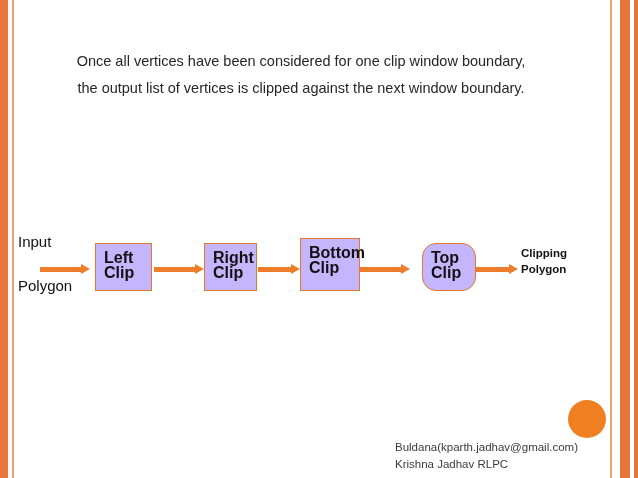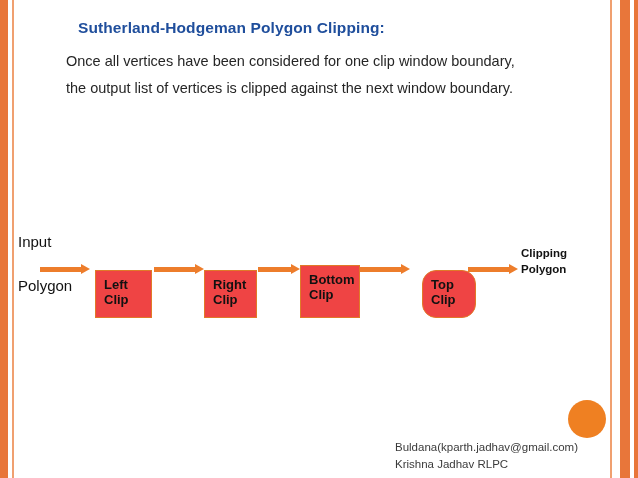--- a/index.html
+++ b/index.html
@@ -74,20 +74,21 @@
     letter-spacing: 0.1px;
   }
   .body-text {
     position: absolute;
     left: 66px;
     top: 48px;
     width: 470px;
     font-size: 14.5px;
     color: #262626;
     line-height: 27px;
+    text-align: center;
   }
   .sub-text {
     position: absolute;
     left: 79px;
     top: 145px;
     font-size: 14px;
     color: #1a1a1a;
   }
   
   .label-input {
@@ -109,28 +110,27 @@
     left: 521px;
     top: 245px;
     font-size: 11.5px;
     font-weight: bold;
     color: #111111;
     line-height: 16px;
   }
   .box {
     position: absolute;
     border: 1.6px solid #e07a28;
-    background: #ef4444;
+    background: #c4b5fd;
     box-sizing: border-box;
-    font-size: 13px;
+    font-size: 16px;
     font-weight: bold;
     color: #111111;
     line-height: 15px;
     padding: 6px 0 0 8px;
-    margin-top: 27px;
   }
   .arrow {
     position: absolute;
     height: 10px;
   }
   .arrow .shaft {
     position: absolute;
     left: 0;
     top: 3px;
     height: 4.5px;
@@ -160,21 +160,20 @@
 
   <div class="edge-left-outer"></div>
   <div class="edge-left-inner"></div>
   <div class="edge-left-line"></div>
   <div class="edge-right-line"></div>
   <div class="edge-right-band"></div>
   <div class="edge-right-outer"></div>
 
   <div class="corner-dot" style="left:568px; top:400px;"></div>
 
-  <div class="title">Sutherland-Hodgeman Polygon Clipping:</div>
 
   <div class="body-text">Once all vertices have been considered for one clip window boundary, the output list of vertices is clipped against the next window boundary.</div>
 
 
   <div class="label-input">Input</div>
   <div class="label-polygon">Polygon</div>
 
   <div class="label-clipped">
     <div>Clipping</div>
     <div>Polygon</div>

